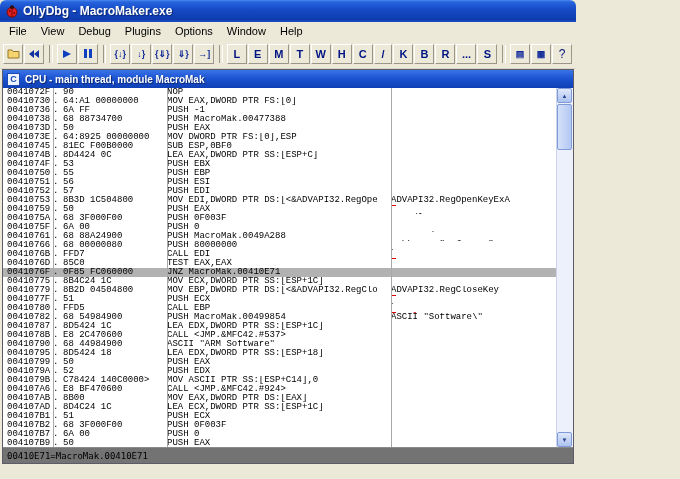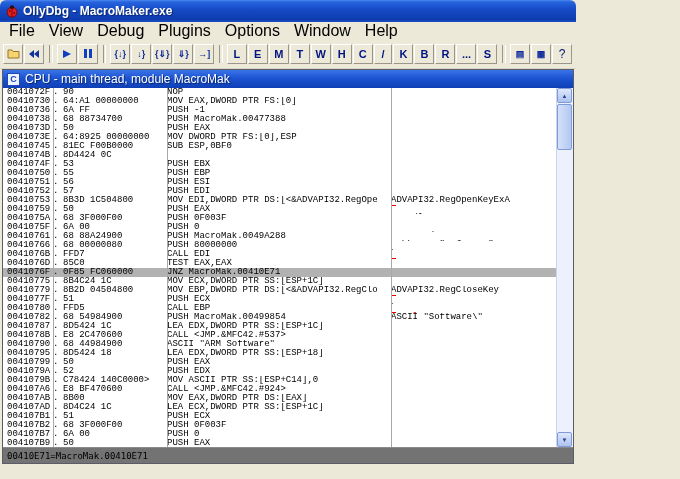--- a/index.html
+++ b/index.html
@@ -6,39 +6,39 @@
   body{width:680px;height:479px;overflow:hidden;font-family:"Liberation Sans",sans-serif;background:#ece9d8;}
   .window{width:576px;height:479px;display:flex;flex-direction:column;background:#ece9d8;}
 
   
   .titlebar{height:22px;flex:0 0 22px;display:flex;align-items:center;gap:4px;padding:0 5px;
     background:linear-gradient(180deg,#4a86ee 0%,#2563dd 10%,#1549c4 45%,#0e3cae 90%,#1d4fc6 100%);
     border-top-left-radius:6px;border-top-right-radius:6px;color:#fff;}
   .title-text{font-size:12px;font-weight:bold;text-shadow:1px 1px 1px #08246a;white-space:nowrap;}
 
   
-  .menubar{height:17px;flex:0 0 17px;display:flex;align-items:center;padding-left:2px;font-size:16px;background:#ece9d8;}
+  .menubar{height:17px;flex:0 0 17px;display:flex;align-items:center;padding-left:2px;font-size:11px;background:#ece9d8;}
   .menu-item{padding:1px 7px;color:#000;}
 
   
   .toolbar{height:25px;flex:0 0 25px;display:flex;align-items:center;padding:2px 3px;background:#ece9d8;border-bottom:1px solid #d8d4c8;}
   .tbtn{width:20px;height:20px;margin-right:1px;background:#ece9d8;border:1px solid;border-color:#ffffff #9a968a #9a968a #ffffff;
     display:flex;align-items:center;justify-content:center;box-sizing:border-box;}
   .tbtn .g{font-size:9px;color:#102a9a;font-weight:bold;white-space:nowrap;}
   .tbtn .b{font-size:12px;color:#00127a;}
   .wbtn{font-size:11px;font-weight:bold;color:#001484;}
   .tsep{width:2px;height:18px;margin:0 4px;border-left:1px solid #9a968a;border-right:1px solid #ffffff;}
   .pbar{display:inline-block;width:3px;height:9px;background:#1040c0;margin:0 1px;}
 
   
   .mdi{flex:1;display:flex;flex-direction:column;padding:0 2px;background:#ece9d8;}
   .cpu-window{flex:1;display:flex;flex-direction:column;border:1px solid #5c5c66;background:#fff;min-height:0;}
   .cpu-titlebar{height:18px;flex:0 0 18px;display:flex;align-items:center;gap:5px;padding:0 4px;
     background:linear-gradient(180deg,#3a74e8 0%,#1d54d2 45%,#0f3fb6 100%);color:#fff;}
-  .cpu-title-text{font-size:12px;font-weight:normal;text-shadow:1px 1px 1px #08246a;}
+  .cpu-title-text{font-size:10px;font-weight:bold;text-shadow:1px 1px 1px #08246a;}
   .cpu-icon{width:13px;height:13px;background:#eef4ff;border:1px solid #1e4ab8;color:#1e4ab8;font-size:9px;font-weight:bold;
     display:flex;align-items:center;justify-content:center;box-sizing:border-box;}
 
   
   .disasm-area{flex:1;position:relative;background:#fff;overflow:hidden;min-height:0;}
   .disasm-rows{position:absolute;left:0;top:0;right:16px;bottom:0;font-family:Liberation Mono, monospace;font-size:9px;color:#000;}
   .drow{display:grid;grid-template-columns:50px 10px 104px 224px 1fr;height:9px;line-height:9px;white-space:pre;}
   .drow span{overflow:hidden;display:block;}
   .c-addr{padding-left:4px;}
   .sel{background:#b2b2b2;}
@@ -188,21 +188,21 @@
 
       <div class="disasm-area">
         <div class="disasm-rows">
             <div class="drow"><span class="c-addr">0041072F</span><span class="c-mark">.</span><span class="c-bytes">90</span><span class="c-dis">NOP</span><span class="c-cmt"></span></div>
             <div class="drow"><span class="c-addr">00410730</span><span class="c-mark">.</span><span class="c-bytes">64:A1 00000000</span><span class="c-dis">MOV EAX,DWORD PTR FS:[0]</span><span class="c-cmt"></span></div>
             <div class="drow"><span class="c-addr">00410736</span><span class="c-mark">.</span><span class="c-bytes">6A FF</span><span class="c-dis">PUSH -1</span><span class="c-cmt"></span></div>
             <div class="drow"><span class="c-addr">00410738</span><span class="c-mark">.</span><span class="c-bytes">68 88734700</span><span class="c-dis">PUSH MacroMak.00477388</span><span class="c-cmt"></span></div>
             <div class="drow"><span class="c-addr">0041073D</span><span class="c-mark">.</span><span class="c-bytes">50</span><span class="c-dis">PUSH EAX</span><span class="c-cmt"></span></div>
             <div class="drow"><span class="c-addr">0041073E</span><span class="c-mark">.</span><span class="c-bytes">64:8925 00000000</span><span class="c-dis">MOV DWORD PTR FS:[0],ESP</span><span class="c-cmt"></span></div>
             <div class="drow"><span class="c-addr">00410745</span><span class="c-mark">.</span><span class="c-bytes">81EC F00B0000</span><span class="c-dis">SUB ESP,0BF0</span><span class="c-cmt"></span></div>
-            <div class="drow"><span class="c-addr">0041074B</span><span class="c-mark">.</span><span class="c-bytes">8D4424 0C</span><span class="c-cmt"></span></div>
+            <div class="drow"><span class="c-addr">0041074B</span><span class="c-mark">.</span><span class="c-bytes">8D4424 0C</span><span class="c-dis">LEA EAX,DWORD PTR SS:[ESP+C]</span><span class="c-cmt"></span></div>
             <div class="drow"><span class="c-addr">0041074F</span><span class="c-mark">.</span><span class="c-bytes">53</span><span class="c-dis">PUSH EBX</span><span class="c-cmt"></span></div>
             <div class="drow"><span class="c-addr">00410750</span><span class="c-mark">.</span><span class="c-bytes">55</span><span class="c-dis">PUSH EBP</span><span class="c-cmt"></span></div>
             <div class="drow"><span class="c-addr">00410751</span><span class="c-mark">.</span><span class="c-bytes">56</span><span class="c-dis">PUSH ESI</span><span class="c-cmt"></span></div>
             <div class="drow"><span class="c-addr">00410752</span><span class="c-mark">.</span><span class="c-bytes">57</span><span class="c-dis">PUSH EDI</span><span class="c-cmt"></span></div>
             <div class="drow"><span class="c-addr">00410753</span><span class="c-mark">.</span><span class="c-bytes">8B3D 1C504800</span><span class="c-dis">MOV EDI,DWORD PTR DS:[&lt;&amp;ADVAPI32.RegOpe</span><span class="c-cmt">ADVAPI32.RegOpenKeyExA</span></div>
             <div class="drow"><span class="c-addr">00410759</span><span class="c-mark">.</span><span class="c-bytes">50</span><span class="c-dis">PUSH EAX</span><span class="c-cmt"><span class="br br-top"></span>pHandle</span></div>
             <div class="drow"><span class="c-addr">0041075A</span><span class="c-mark">.</span><span class="c-bytes">68 3F000F00</span><span class="c-dis">PUSH 0F003F</span><span class="c-cmt"><span class="br br-mid"></span>Access = KEY_ALL_ACCESS</span></div>
             <div class="drow"><span class="c-addr">0041075F</span><span class="c-mark">.</span><span class="c-bytes">6A 00</span><span class="c-dis">PUSH 0</span><span class="c-cmt"><span class="br br-mid"></span>Reserved = 0</span></div>
             <div class="drow"><span class="c-addr">00410761</span><span class="c-mark">.</span><span class="c-bytes">68 88A24900</span><span class="c-dis">PUSH MacroMak.0049A288</span><span class="c-cmt"><span class="br br-mid"></span>Subkey = "Software"</span></div>
             <div class="drow"><span class="c-addr">00410766</span><span class="c-mark">.</span><span class="c-bytes">68 00000080</span><span class="c-dis">PUSH 80000000</span><span class="c-cmt"><span class="br br-mid"></span>hKey = HKEY_LOCAL_MACHINE</span></div>

